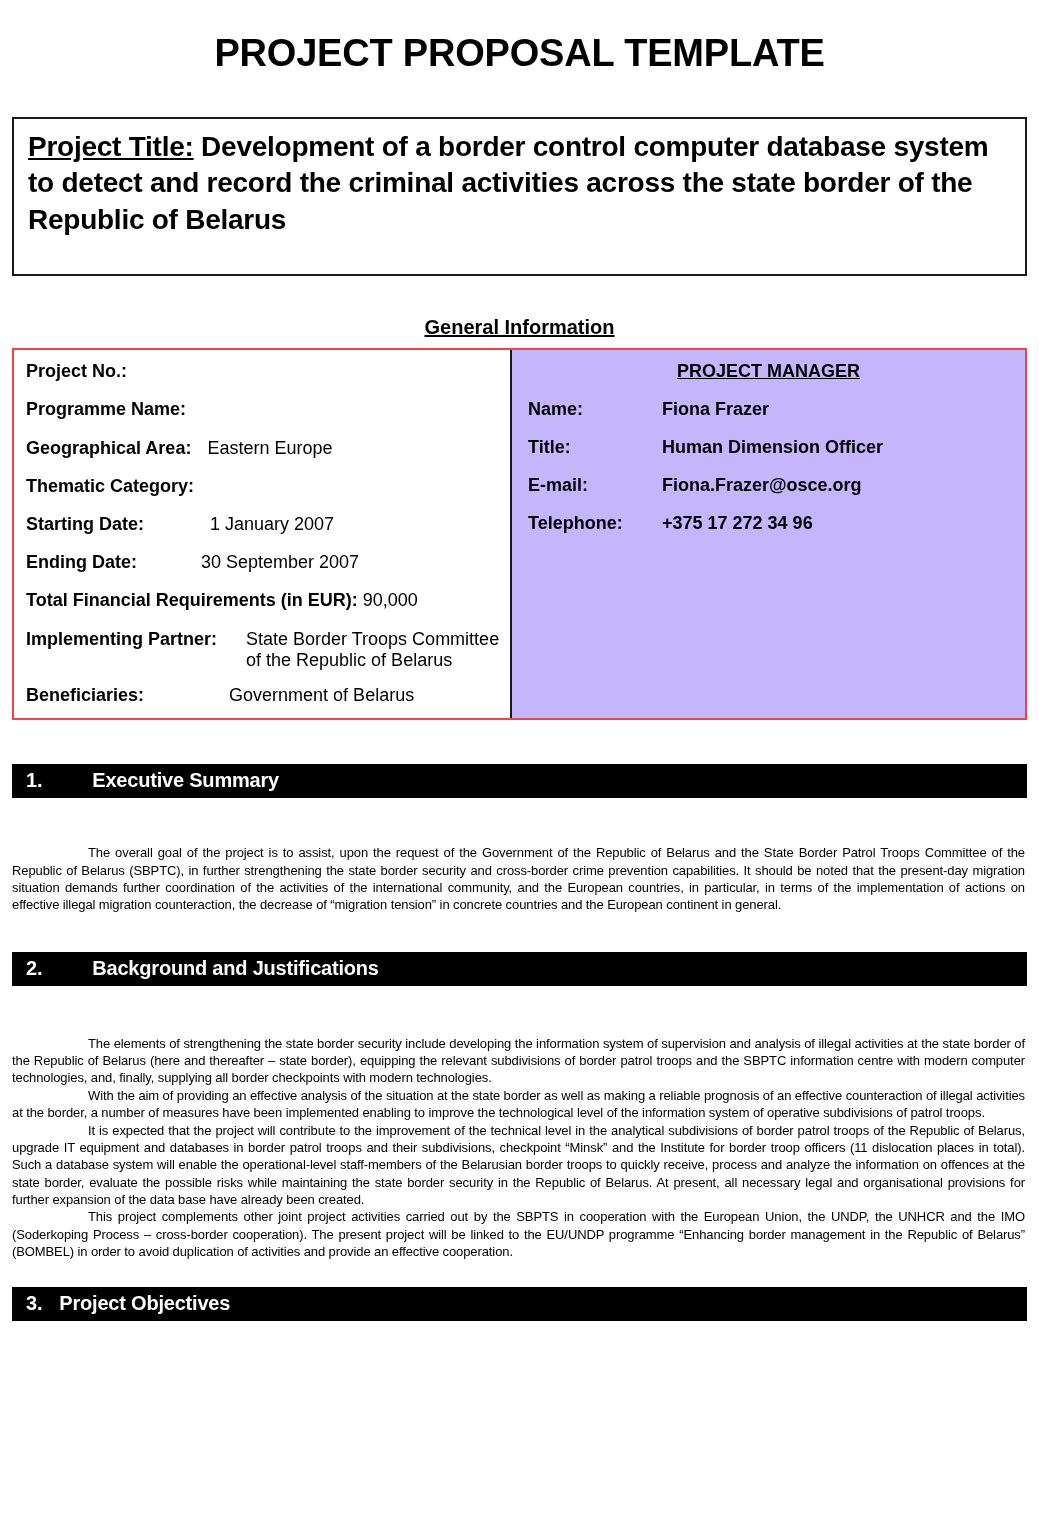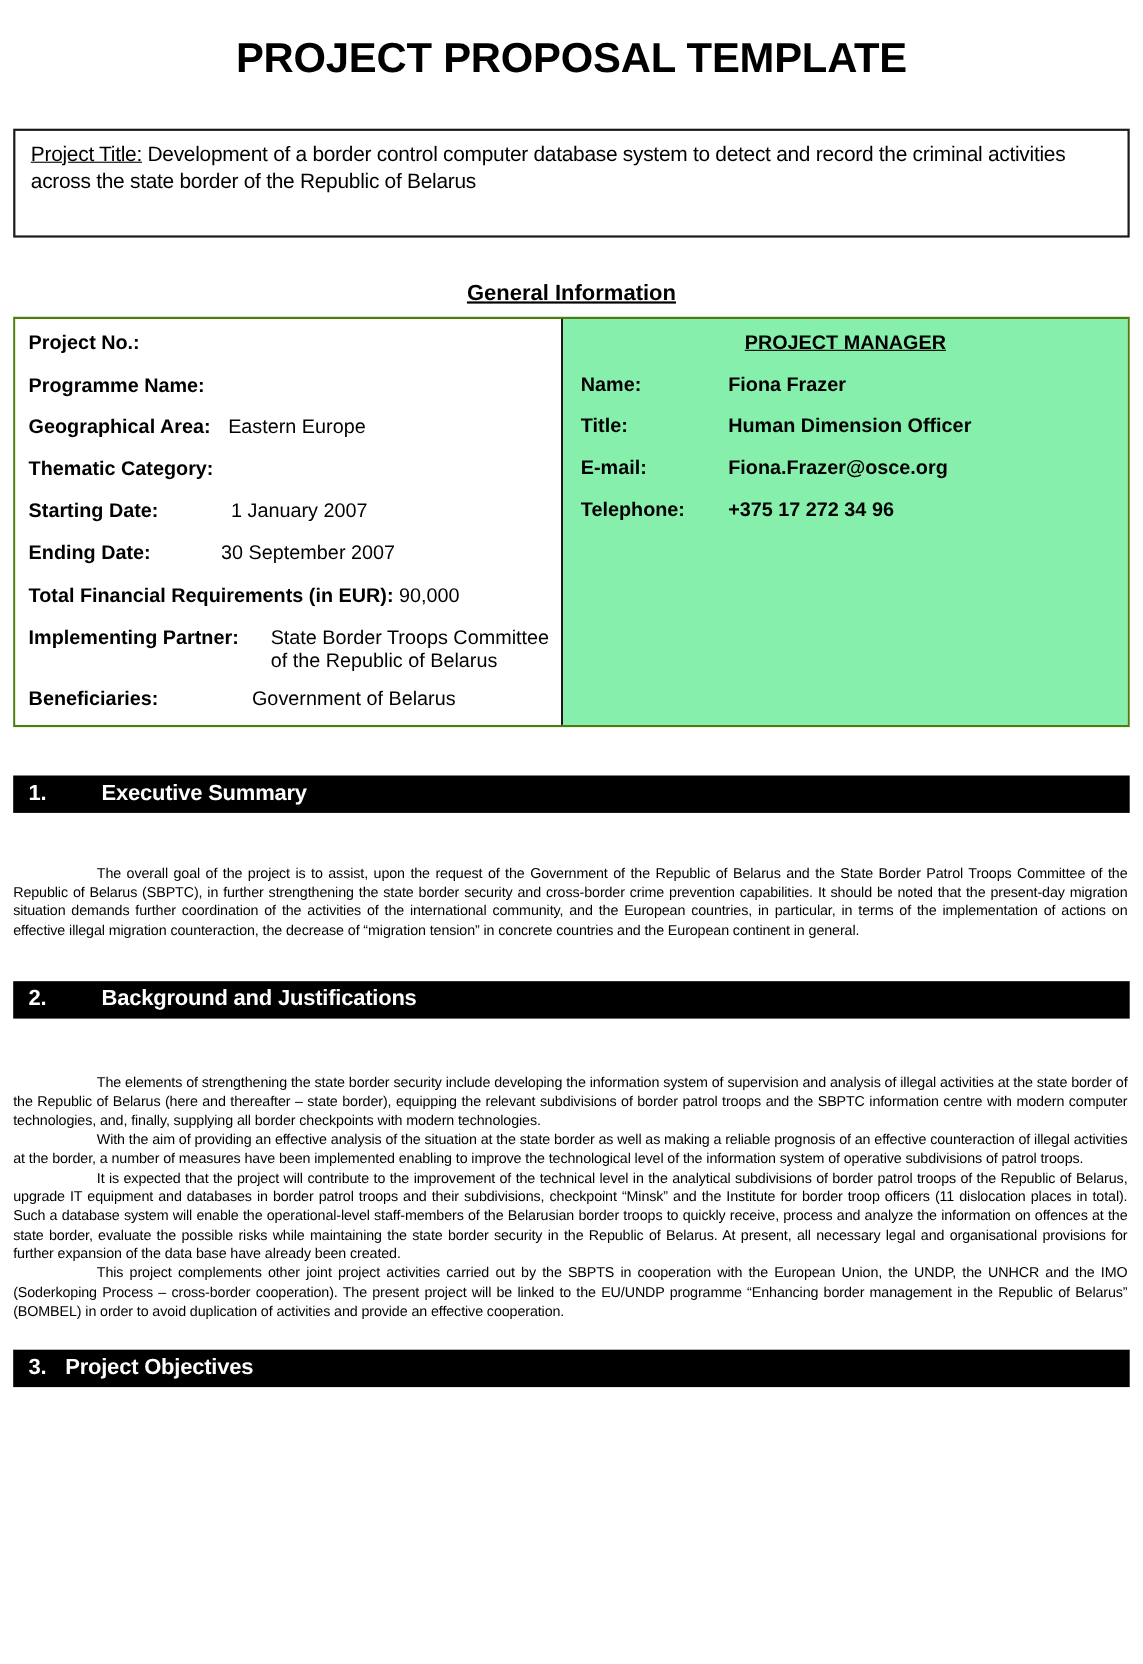--- a/index.html
+++ b/index.html
@@ -44,55 +44,55 @@
     background: #F26B1F;
     color: #ffffff;
     text-align: center;
     font-size: 22px;
     font-weight: bold;
     padding: 10px 0 11px 0;
     border-bottom: 2px solid #1a1a1a;
   }
   .project-title-cell {
     padding: 10px 14px 36px 14px;
-    font-size: 19px;
-    font-weight: normal;
+    font-size: 28px;
+    font-weight: bold;
     line-height: 1.30;
     letter-spacing: -0.25px;
   }
   .project-title-label {
     text-decoration: underline;
   }
 
   
   .gi-heading {
     text-align: center;
     font-size: 20px;
     font-weight: bold;
     margin-top: 40px;
     margin-bottom: 9px;
   }
   .gi-heading span { text-decoration: underline; }
 
   .gi-table {
-    border: 2px solid #4d7c0f;
+    border: 2px solid #ef4444;
     display: flex;
     box-sizing: border-box;
     width: 1015px;
   }
   .gi-left {
     width: 498px;
     box-sizing: border-box;
     border-right: 2px solid #1a1a1a;
     background: #ffffff;
     padding: 11px 0 10px 12px;
   }
   .gi-right {
     flex: 1;
-    background: #86efac;
+    background: #c4b5fd;
     padding: 11px 0 10px 0;
   }
 
   .gi-row {
     font-size: 18px;
     line-height: 1.18;
     margin-bottom: 17px;
     white-space: nowrap;
   }
   .gi-row:last-child { margin-bottom: 2px; }

